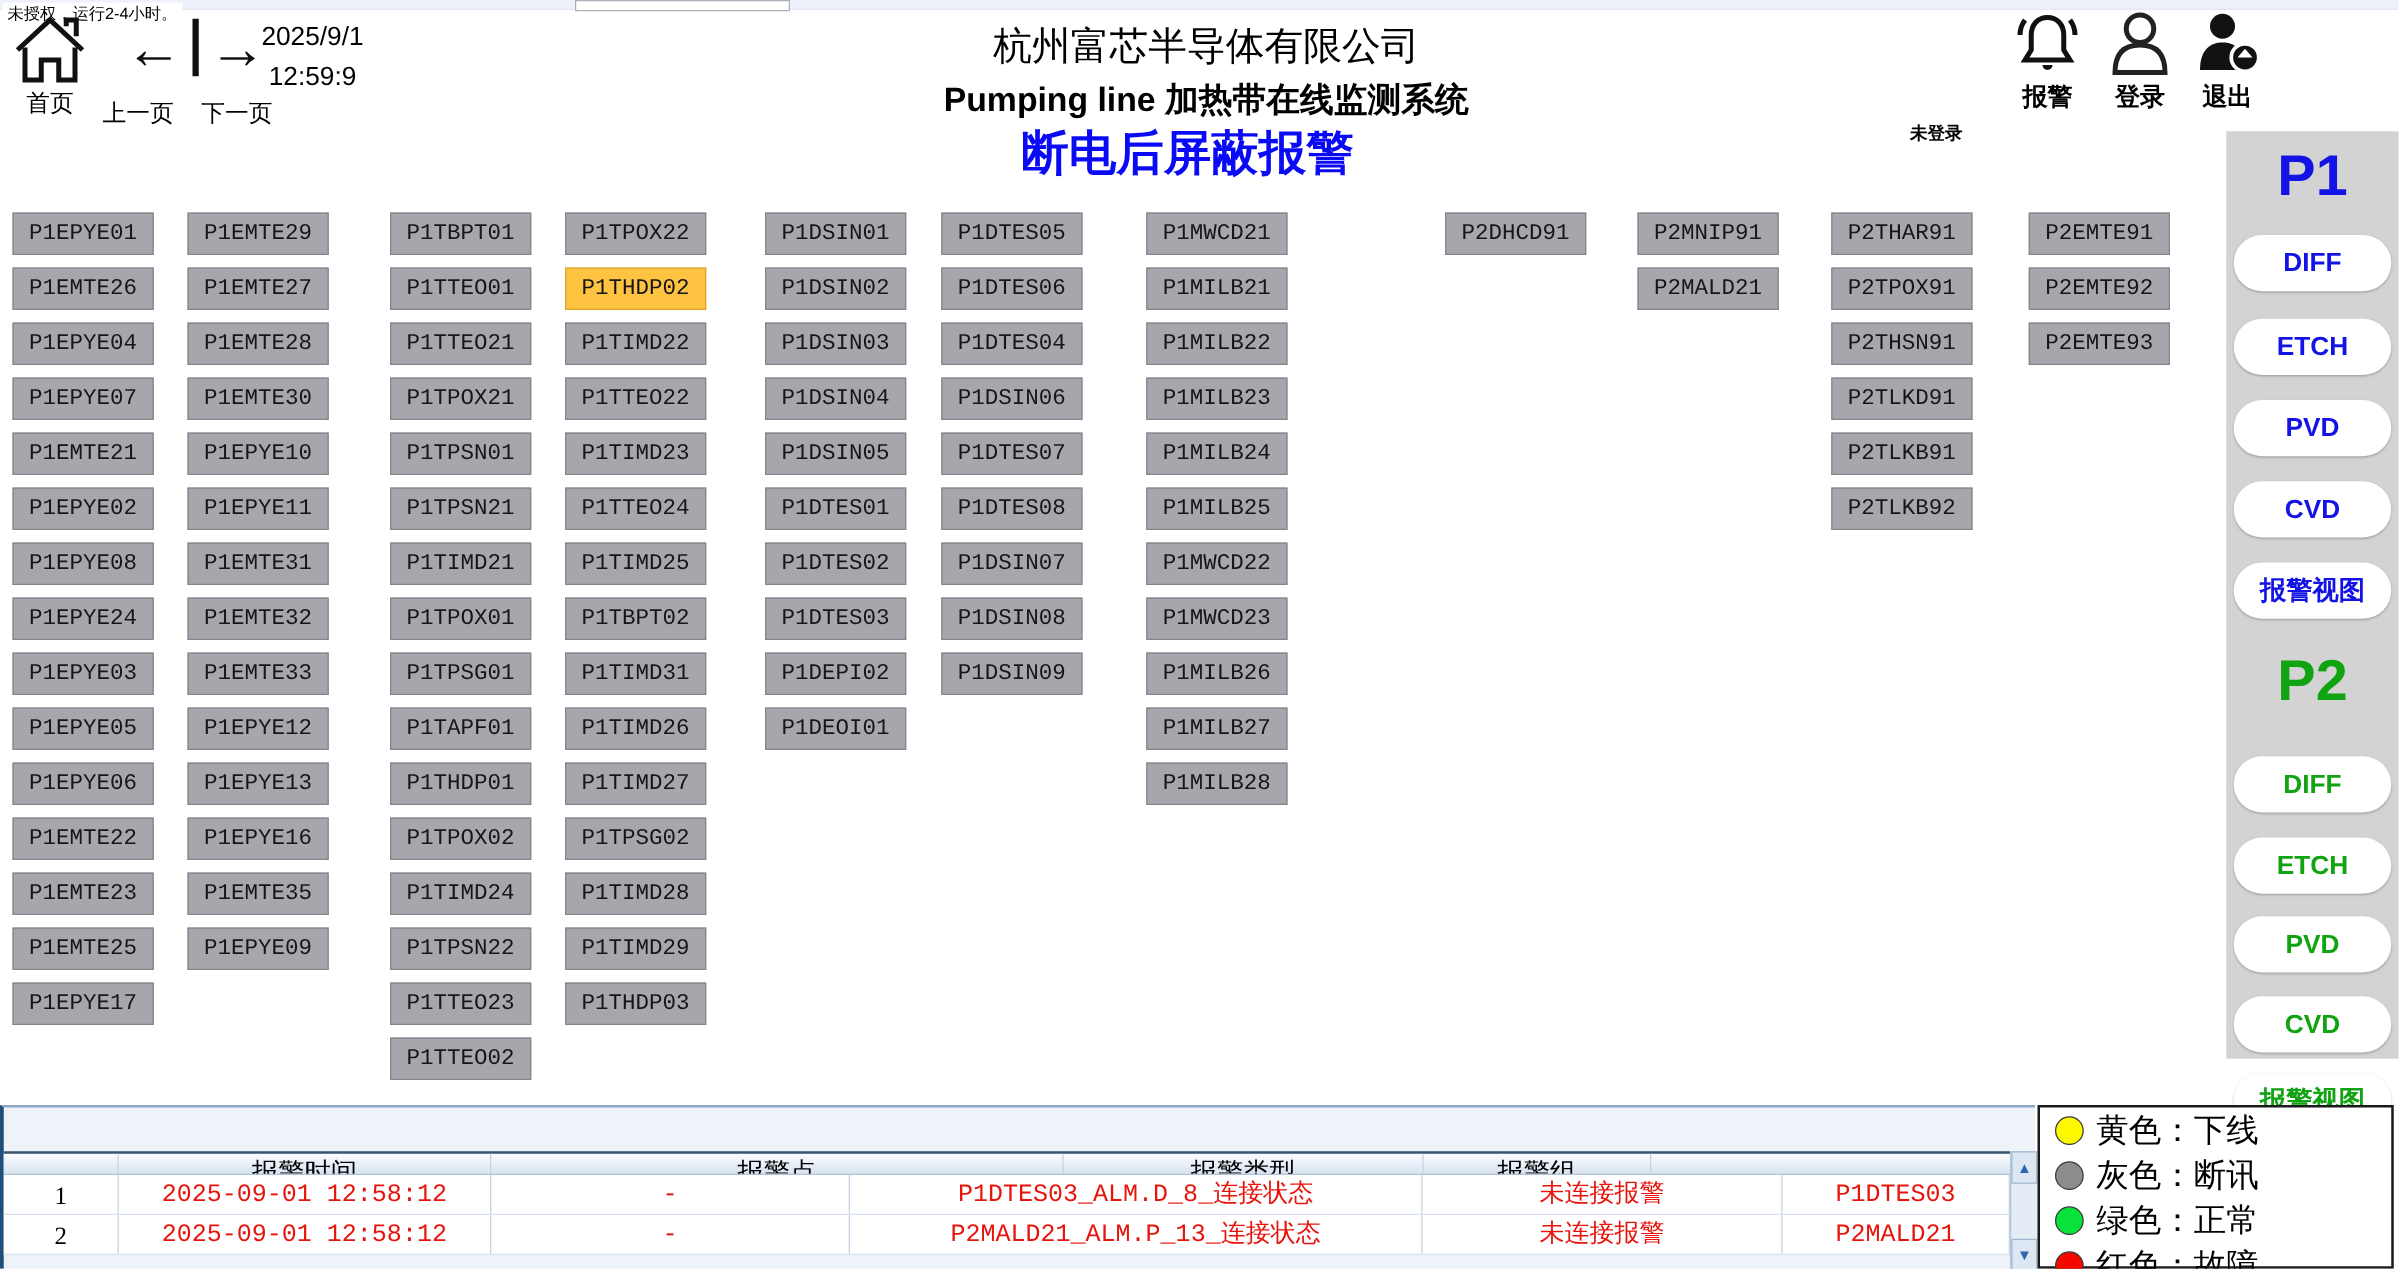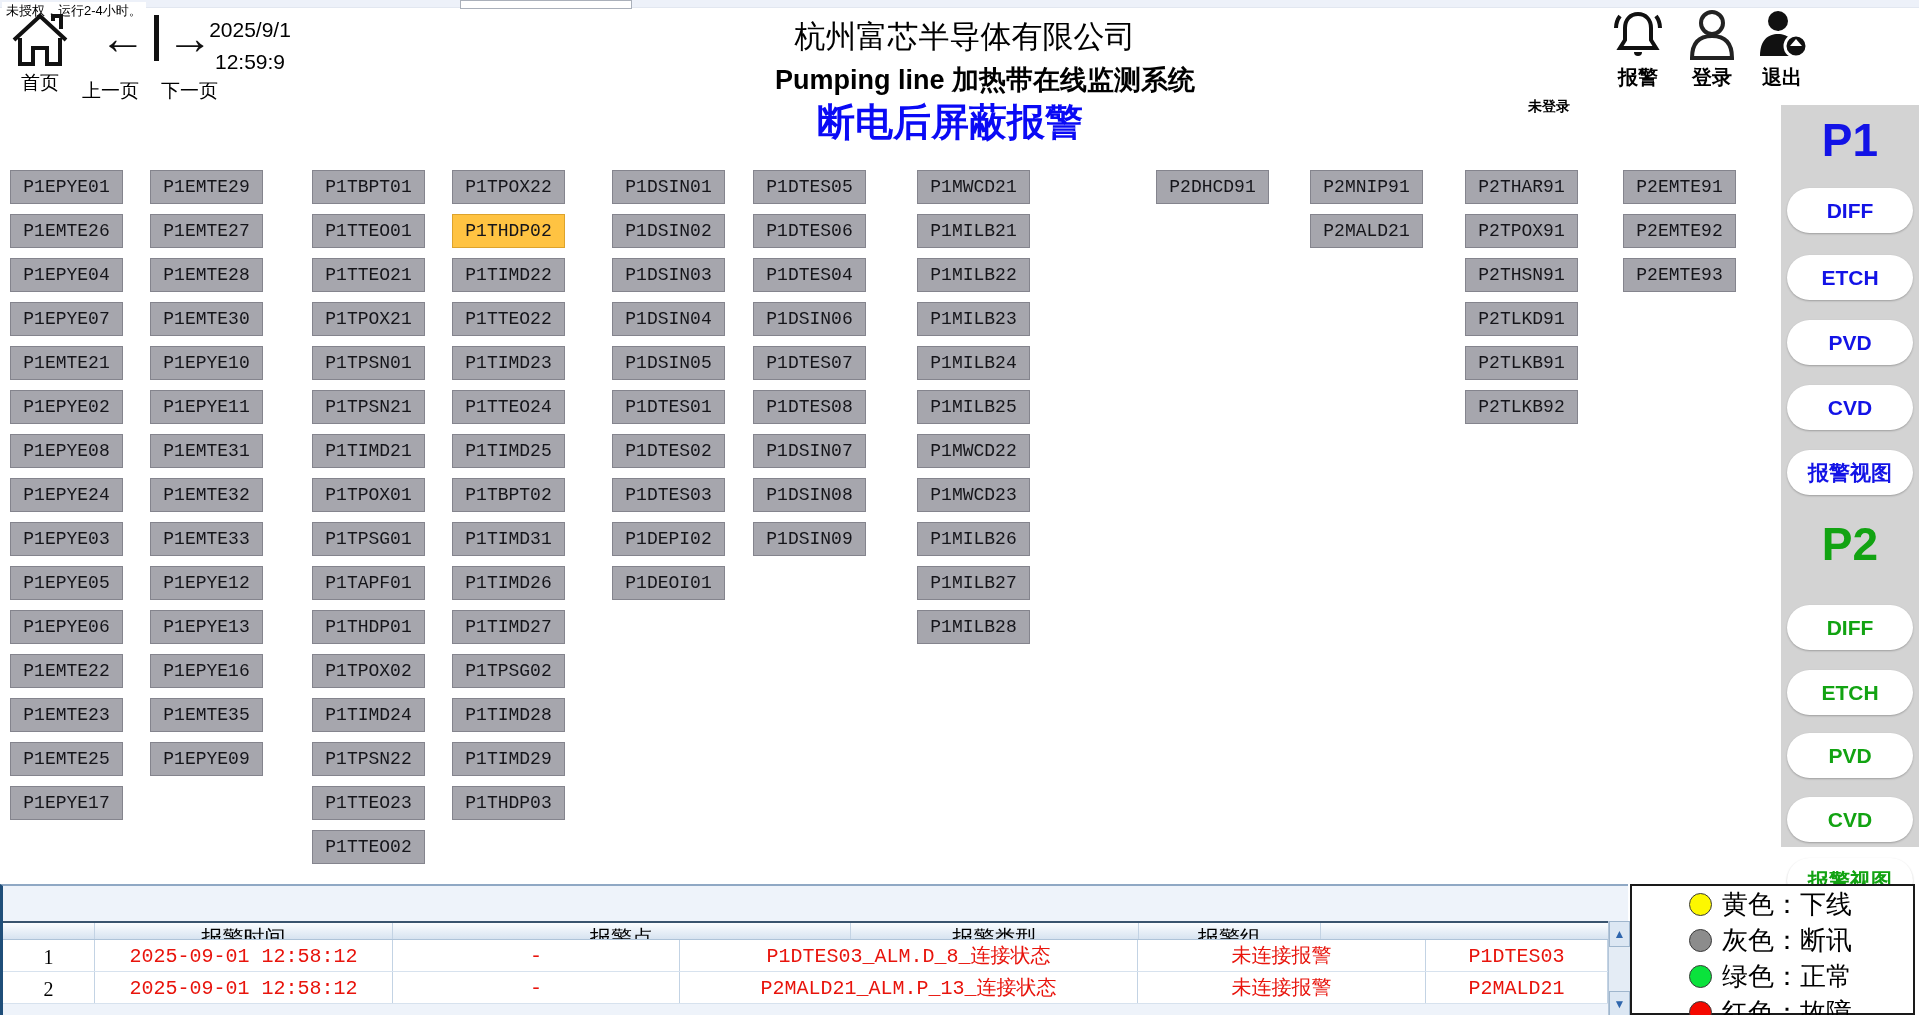--- a/index.html
+++ b/index.html
@@ -27,21 +27,21 @@
   .pagenav-labels div { font-size:19px; color:#000; }
 
   .datetime { position:absolute; left:195px; top:18px; width:110px; text-align:center; }
   .datetime .d { font-size:21px; color:#000; }
   .datetime .t { font-size:21px; color:#000; margin-top:8px; }
 
   
   .company { position:absolute; left:965px; top:16px; transform:translateX(-50%);
              font-family:Liberation Serif, serif; font-size:31px; color:#000; white-space:nowrap; }
   .system-title { position:absolute; left:965px; top:62px; transform:translateX(-50%);
-                  font-size:27px; font-weight:bold; color:#000; white-space:nowrap;margin-left:20px; }
+                  font-size:27px; font-weight:bold; color:#000; white-space:nowrap; }
   .alert-banner { position:absolute; left:950px; top:97px; transform:translateX(-50%);
                   font-size:38px; font-weight:bold; color:#0a0af5; white-space:nowrap; z-index:5; }
 
   
   .login-status { position:absolute; left:1528px; top:58px; font-size:14px; font-weight:bold; color:#000;margin-top:40px; }
   .hdr-action { position:absolute; top:8px; width:60px; text-align:center; cursor:pointer; }
   .hdr-action .lbl { font-size:20px; font-weight:bold; color:#000; margin-top:2px; }
   .hdr-action svg { display:block; margin:0 auto; }
 
   
@@ -83,21 +83,21 @@
         font-size:20px; color:#e8140c; }
   .td.idx { color:#000; font-family:"Liberation Serif", serif; }
   .vscroll { position:absolute; left:1605px; top:35px; width:23px; height:96px;
              background:#e4ecf5; border:1px solid #b4c6d9; }
   .vs-btn { position:absolute; left:0; width:21px; height:26px; background:#dce7f3;
             border:1px solid #9fb6cd; color:#2f66ad; font-size:12px; text-align:center;
             line-height:24px; cursor:pointer; }
 
   
   .legend { position:absolute; left:1630px; top:884px; width:285px; height:131px;
-            background:#fff; border:2px solid #1a1a1a; z-index:10;padding-left:45px; }
+            background:#fff; border:2px solid #1a1a1a; z-index:10; }
   .lg-row { display:flex; align-items:center; height:36px; padding-left:12px; }
   .lg-dot { width:23px; height:23px; border-radius:50%; border:1px solid #3a3a3a; margin-right:10px; }
   .lg-lbl { font-family:"Liberation Serif", serif; font-size:26px; color:#000; white-space:nowrap; }
 </style>
 </head>
 <body>
 
 <div id="stage">
 
   <div class="top-strip"></div>

